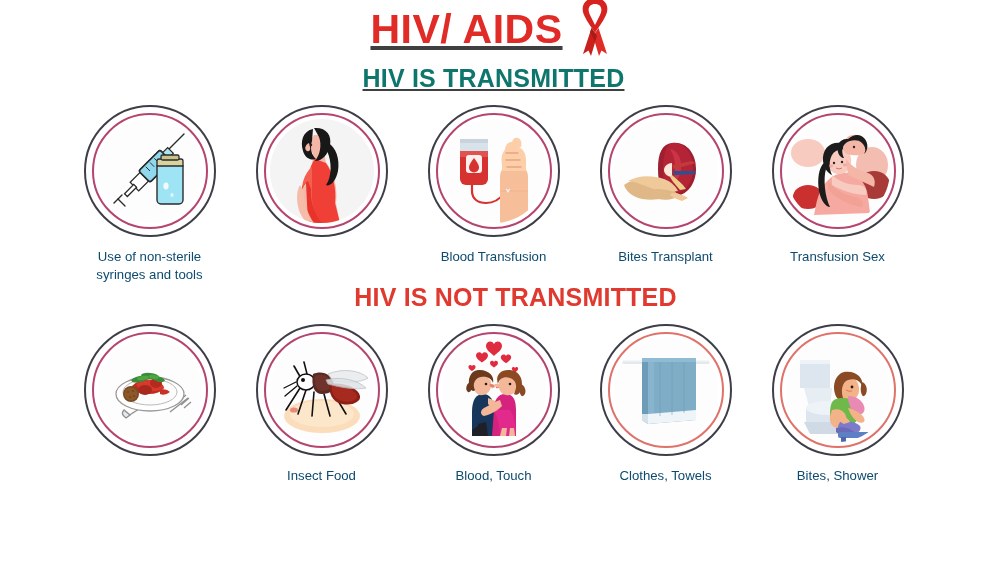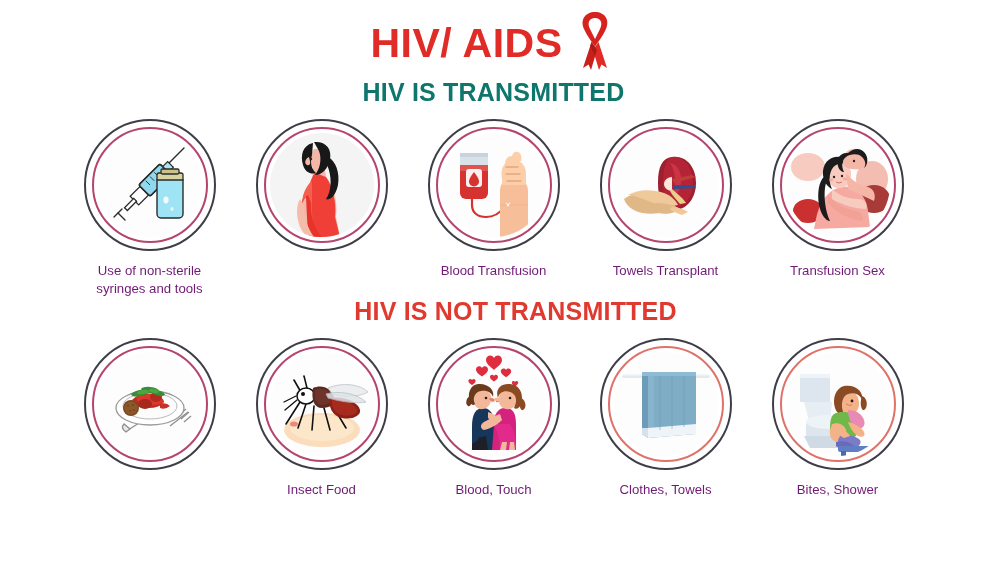--- a/index.html
+++ b/index.html
@@ -13,22 +13,22 @@
     font-family: "Liberation Sans", sans-serif;
     color: #3f3f3f;
     overflow: hidden;
     position: relative;
   }
 
   
   .title-block {
     width: 100%;
     text-align: center;
-    padding-top: 14px;
     box-sizing: border-box;
+    text-decoration: underline;
   }
   .main-title-row {
     display: flex;
     align-items: center;
     justify-content: center;
     gap: 10px;
     height: 58px;
   }
   .main-title {
     font-size: 41px;
@@ -102,21 +102,21 @@
     overflow: hidden;
     display: block;
   }
   .art svg { display: block; width: 104px; height: 104px; }
 
   .caption {
     margin-top: 11px;
     font-size: 13.2px;
     line-height: 1.33;
     text-align: center;
-    color: #701a75;
+    color: #0c4a6e;
     font-family: "Liberation Sans", sans-serif;
     white-space: pre-line;
   }
 
   .row2-head {
     margin-top: 22px;
     padding-left: 44px;
   }
 </style>
 </head>
@@ -245,21 +245,21 @@
           <path d="M58 46 L78 42 L82 44 L60 50 Z" fill="#c23b3b"></path>
           <path d="M59 52 L80 52 L82 55 L60 56 Z" fill="#2f4f8f"></path>
           <path d="M58 56 C62 60 68 64 72 70 L66 71 C62 66 58 62 56 58 Z" fill="#e8d08a"></path>
           <path d="M10 66 C18 60 30 58 42 60 C52 62 58 68 62 74 C52 80 40 82 28 80 C18 78 12 72 10 66 Z" fill="#e0b887"></path>
           <path d="M14 62 C24 56 38 56 50 60 C58 63 62 68 64 72 C56 74 44 72 34 68 C24 64 18 62 14 62 Z" fill="#f0c99a"></path>
           <path d="M42 70 C52 70 60 72 66 76 C62 80 52 82 44 80 C38 78 38 72 42 70 Z" fill="#e0b887"></path>
           <path d="M58 74 C64 74 70 76 74 79 L68 82 C62 80 58 78 56 76 Z" fill="#f0c99a"></path>
         </svg>
       </span>
     </div>
-    <div class="caption">Towels Transplant</div>
+    <div class="caption">Bites Transplant</div>
   </div>
 
   <div class="item">
     <div class="circle">
       <span class="inner-ring"></span>
       <span class="art">
         <svg viewBox="0 0 104 104" xmlns="http://www.w3.org/2000/svg">
           <rect width="104" height="104" fill="#fdfdfd"></rect>
           <ellipse cx="22" cy="34" rx="17" ry="14" fill="#f7cbc0"></ellipse>
           <ellipse cx="86" cy="46" rx="16" ry="18" fill="#f4bdb2"></ellipse>

